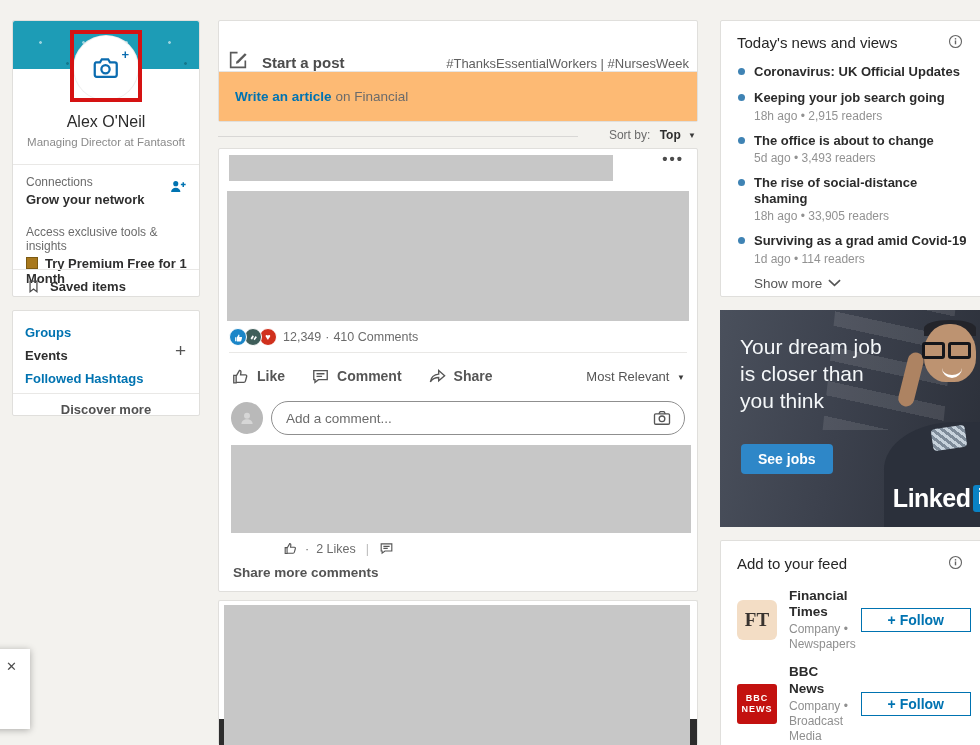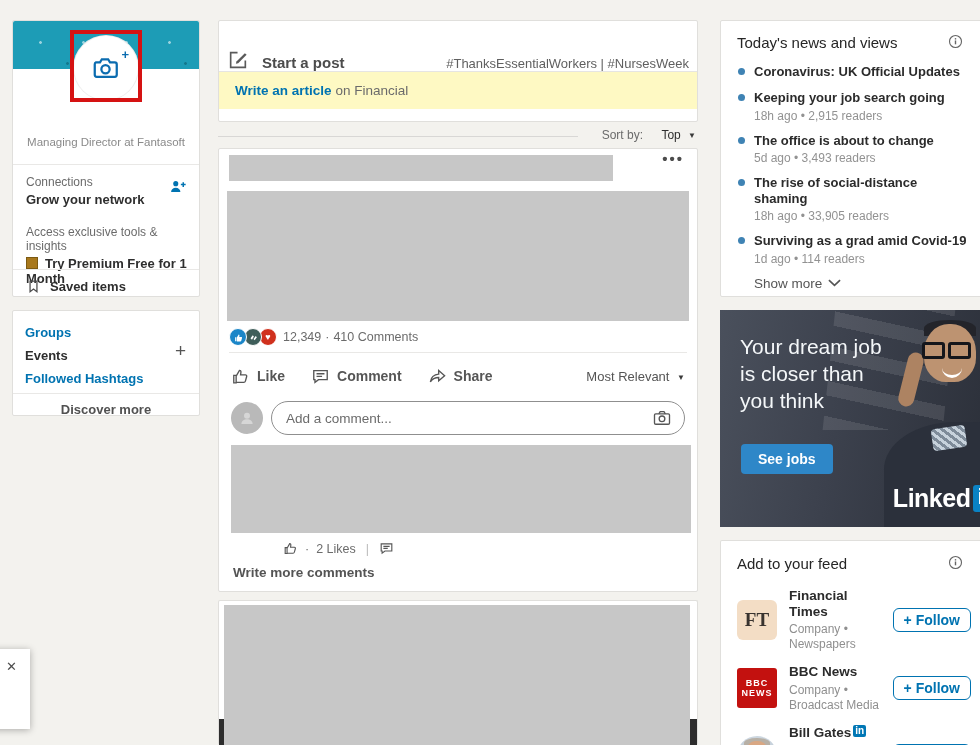--- a/index.html
+++ b/index.html
@@ -38,28 +38,28 @@
   .nav-dark{color:#2e2e2e;}
   .nav-plus{position:absolute;right:13px;top:30px;font-size:19px;color:#555;font-weight:normal;line-height:1;}
   .nav-div{position:absolute;left:0;right:0;top:82px;}
   .discover{position:absolute;left:0;right:0;top:91px;text-align:center;font-size:13px;font-weight:bold;color:#515151;}
 
   
   .composer-card{left:218px;top:20px;width:480px;height:102px;}
   .composer-top{display:flex;align-items:flex-end;height:50px;padding:0 8px;}
   .composer-title{font-size:15px;font-weight:bold;color:#4c4c4c;margin-left:13px;}
   .composer-tags{margin-left:auto;font-size:13px;color:#5f5f5f;}
-  .composer-bottom{display:flex;align-items:center;height:37px;padding:0 16px;background:#fef9c3;border-top:1px solid #e6e5e3;font-size:13.5px;}
+  .composer-bottom{display:flex;align-items:center;height:37px;padding:6px 16px;background:#fdba74;border-top:1px solid #e6e5e3;font-size:13.5px;}
   .write-article{color:#0073b1;font-weight:bold;}
   .on-linkedin{color:#6b6b6b;margin-left:4px;}
 
   .sort-row{position:absolute;left:218px;top:128px;width:480px;height:18px;}
   .sort-line{position:absolute;left:0;top:8px;width:360px;height:1px;background:#d8d7d5;}
   .sort-text{position:absolute;right:2px;top:0;font-size:12px;color:#6b6b6b;}
-  .sort-value{font-weight:normal;color:#2e2e2e;margin-left:15px;}
+  .sort-value{font-weight:bold;color:#2e2e2e;margin-left:6px;}
   .caret{font-size:8px;color:#3a3a3a;margin-left:4px;vertical-align:1px;}
 
   .post-card{left:218px;top:148px;width:480px;height:444px;}
   .ph{background:#c7c7c7;}
   .p-header-bar{position:absolute;left:10px;top:6px;width:384px;height:26px;}
   .p-menu{position:absolute;right:13px;top:1px;font-size:15px;letter-spacing:2px;color:#4c4c4c;font-weight:bold;}
   .p-media{position:absolute;left:8px;top:42px;right:8px;height:130px;}
   .react-row{position:absolute;left:10px;top:179px;display:flex;align-items:center;font-size:12.5px;color:#6b6b6b;}
   .rx{width:16px;height:16px;border-radius:50%;border:1.5px solid #fff;display:flex;align-items:center;justify-content:center;margin-right:-3px;box-sizing:content-box;}
   .rx-like{background:#1b86c8;z-index:3;}
@@ -123,22 +123,22 @@
   .sugg-logo{width:40px;height:40px;flex:none;display:flex;align-items:center;justify-content:center;border-radius:6px;}
   .ft-logo{background:#f3ddc5;font-family:"Liberation Serif","DejaVu Serif",serif;font-size:19px;font-weight:bold;color:#38332f;}
   .bbc-logo{background:#c3110f;border-radius:3px;flex-direction:column;color:#fff;font-size:9px;font-weight:bold;letter-spacing:1px;line-height:1.2;}
   .bill-avatar{position:relative;border-radius:50%;background:linear-gradient(#cdd7e0,#aebccb);overflow:hidden;}
   .bill-face{position:absolute;left:9px;top:5px;width:22px;height:25px;background:#d9a783;border-radius:45%;}
   .bill-hair{position:absolute;left:7px;top:2px;width:26px;height:10px;background:#b7b0a6;border-radius:50% 50% 0 0;}
   .sugg-text{flex:1;min-width:0;}
   .sugg-name{font-size:13.5px;font-weight:bold;color:#2b2b2b;line-height:1.2;}
   .in-badge{display:inline-block;background:#0077b5;color:#fff;font-size:10px;font-weight:bold;border-radius:2px;padding:1px 2px;line-height:1;vertical-align:3px;margin-left:2px;}
   .sugg-meta{font-size:12px;color:#8f8f8f;line-height:1.25;margin-top:2px;}
-  .follow-btn{flex:none;background:#fff;border:1.5px solid #0073b1;border-radius:6px;color:#0073b1;
-    font-size:14px;font-weight:bold;padding:3px 10px;font-family:inherit;}
+  .follow-btn{flex:none;background:#fff;border:1.5px solid #0073b1;border-radius:0;color:#0073b1;
+    font-size:14px;font-weight:bold;padding:3px 26px;font-family:inherit;}
 
   
   .msg-overlay{position:absolute;left:-62px;top:649px;width:92px;height:80px;background:#fff;
     box-shadow:0 1px 7px rgba(0,0,0,.3);}
   .msg-close{position:absolute;right:13px;top:11px;font-size:13px;color:#4c4c4c;font-weight:bold;line-height:1;}
 </style>
 </head>
 <body>
 
 <div class="screen">
@@ -146,20 +146,21 @@
   <div class="card profile-card">
     <div class="banner"></div>
     <div class="avatar-wrap">
       <svg width="30" height="30" viewBox="0 0 24 24">
         <path d="M4 7.5h3.2L8.7 5h5l1.5 2.5H19a1.6 1.6 0 0 1 1.6 1.6v8.3A1.6 1.6 0 0 1 19 19H4.6A1.6 1.6 0 0 1 3 17.4V9.1A1.6 1.6 0 0 1 4 7.5z" fill="none" stroke="#0b6cb0" stroke-width="1.8"></path>
         <circle cx="11.6" cy="13" r="3.3" fill="none" stroke="#0b6cb0" stroke-width="1.8"></circle>
       </svg>
       <span class="avatar-plus">+</span>
     </div>
     <div class="red-box"></div>
+    <div class="p-name">Alex O'Neil</div>
     <div class="p-headline">Managing Director at Fantasoft</div>
     <div class="divider p-div1"></div>
     <div class="p-connections">
       <div class="p-label">Connections</div>
       <div class="p-strong">Grow your network</div>
     </div>
     <svg class="person-add" width="18" height="18" viewBox="0 0 24 24" fill="#0073b1">
       <circle cx="9" cy="7.5" r="3.4"></circle>
       <path d="M2.8 18.6c0-3.4 2.8-5.6 6.2-5.6s6.2 2.2 6.2 5.6z"></path>
       <path d="M18 5.5v2.2h-2.2v2h2.2v2.2h2V9.7h2.2v-2H20V5.5z"></path>
@@ -286,21 +287,21 @@
       </svg>
       <span>·</span>
       <span>2 Likes</span>
       <span class="c-pipe">|</span>
       <svg width="15" height="15" viewBox="0 0 24 24" fill="none" stroke="#565656" stroke-width="1.8">
         <path d="M3.5 4.5h17v11.5h-11l-4.5 3.4v-3.4h-1.5z"></path>
           <path d="M7 8.5h10M7 11.8h7"></path>
       </svg>
     </div>
 
-    <div class="load-more">Write more comments</div>
+    <div class="load-more">Share more comments</div>
   </div>
 
   <div class="card post2-card">
     <div class="p2-darkbar"></div>
     <div class="p2-media"></div>
   </div>
 
   <div class="card news-card">
     <div class="card-title-row">
       <span class="card-title">Today's news and views</span>

